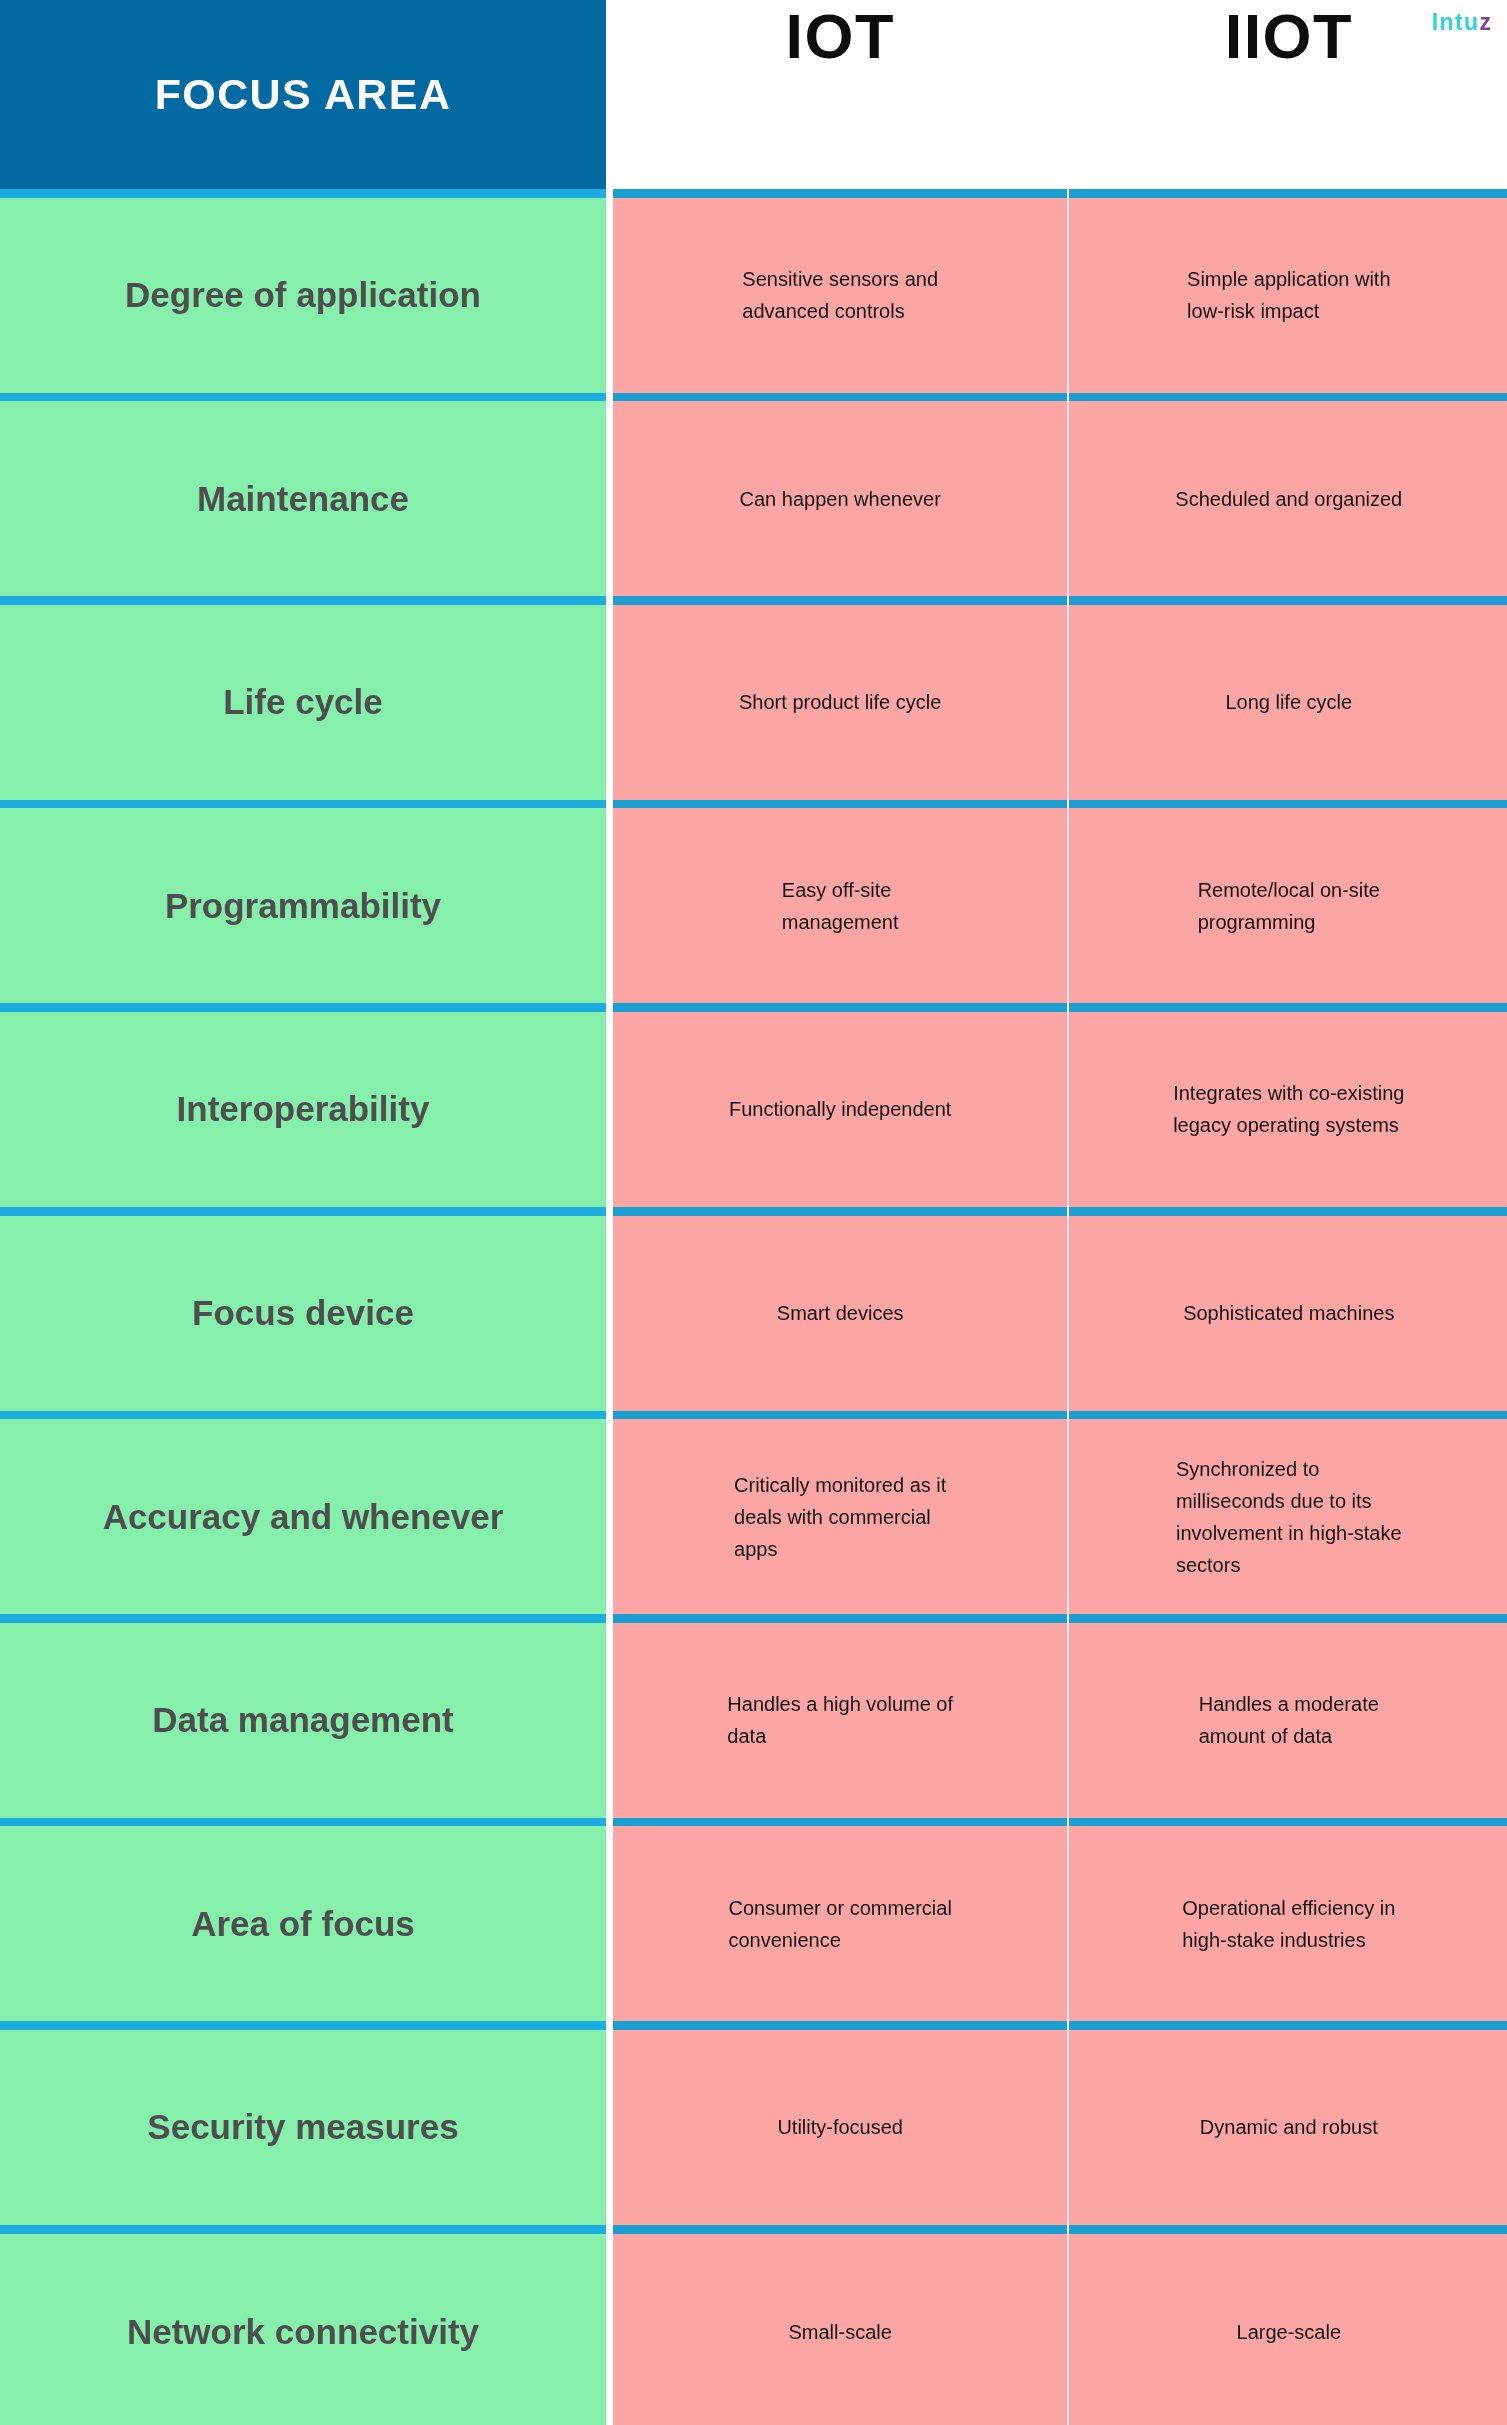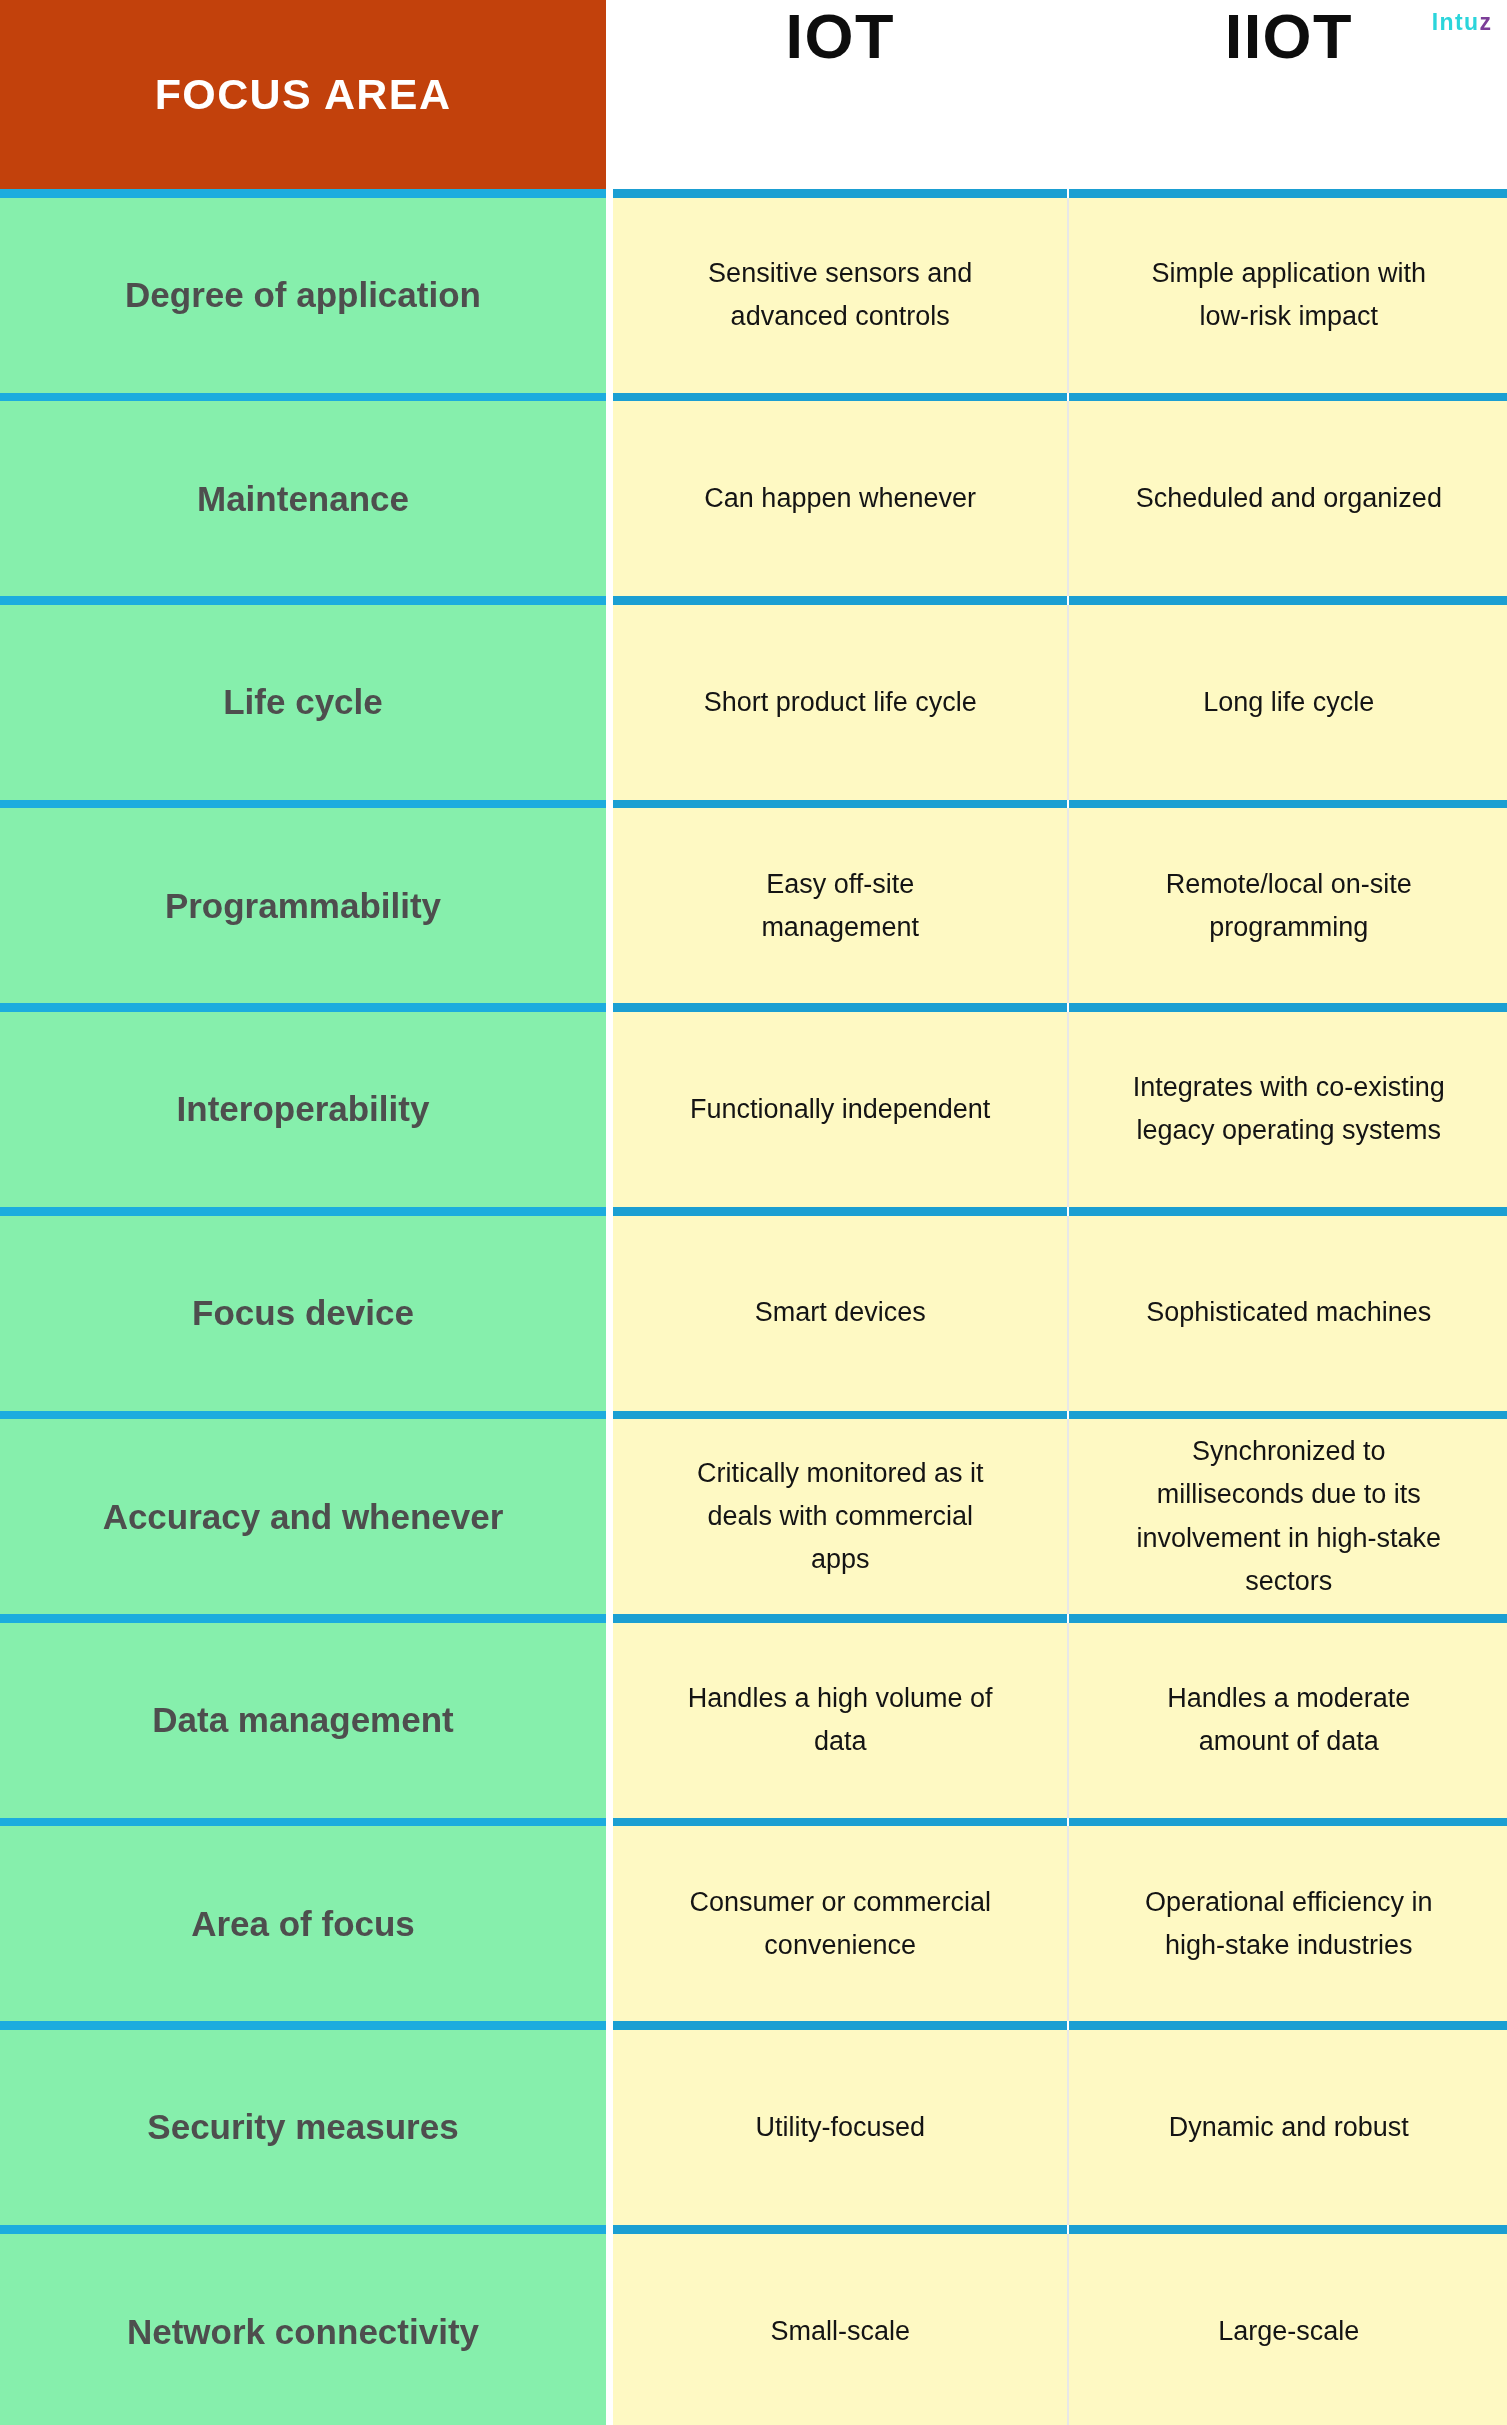--- a/index.html
+++ b/index.html
@@ -15,21 +15,21 @@
     display:grid;
     width:1508px;
     height:2426px;
     grid-template-columns:606px 7.2px 454px 2.1px 439px;
     grid-template-rows:189px 8.6px repeat(10, 195px 8.6px) 196px;
   }
   .r { display:contents; }
 
   
   .h-label {
-    background:#c2410c;
+    background:#0369a1;
     display:flex; align-items:center; justify-content:center;
     color:#ffffff; font-weight:700; font-size:43px; letter-spacing:1.4px;
   }
   .h-cell {
     background:#ffffff;
     display:flex; justify-content:center;
     color:#0d0d0d; font-weight:800; font-size:63px; letter-spacing:1.4px;
   }
   .h-blank { background:#ffffff; }
 
@@ -43,24 +43,23 @@
   .c-label {
     background:#86efac;
     display:flex; align-items:center; justify-content:center;
     text-align:center;
     color:#4E4E4E; font-weight:700; font-size:35px;
     padding:0 29px; box-sizing:border-box;
   }
   .c-gap { background:#ffffff; }
   .c-div { background:#E8E8E8; }
   .c-cell {
-    background:#fef9c3;
+    background:#fca5a5;
     display:flex; align-items:center; justify-content:center;
-    text-align:center;
-    color:#141414; font-weight:400; font-size:27px; line-height:1.6;
+    color:#141414; font-weight:400; font-size:20px; line-height:1.6;
     white-space:pre-line;
     padding:0 17px; box-sizing:border-box;
   }
 
   
   .logo {
     position:absolute;
     top:8.6px; right:15.7px;
     font-size:23px; font-weight:700; letter-spacing:1.4px;
     color:#2BD5DB;

